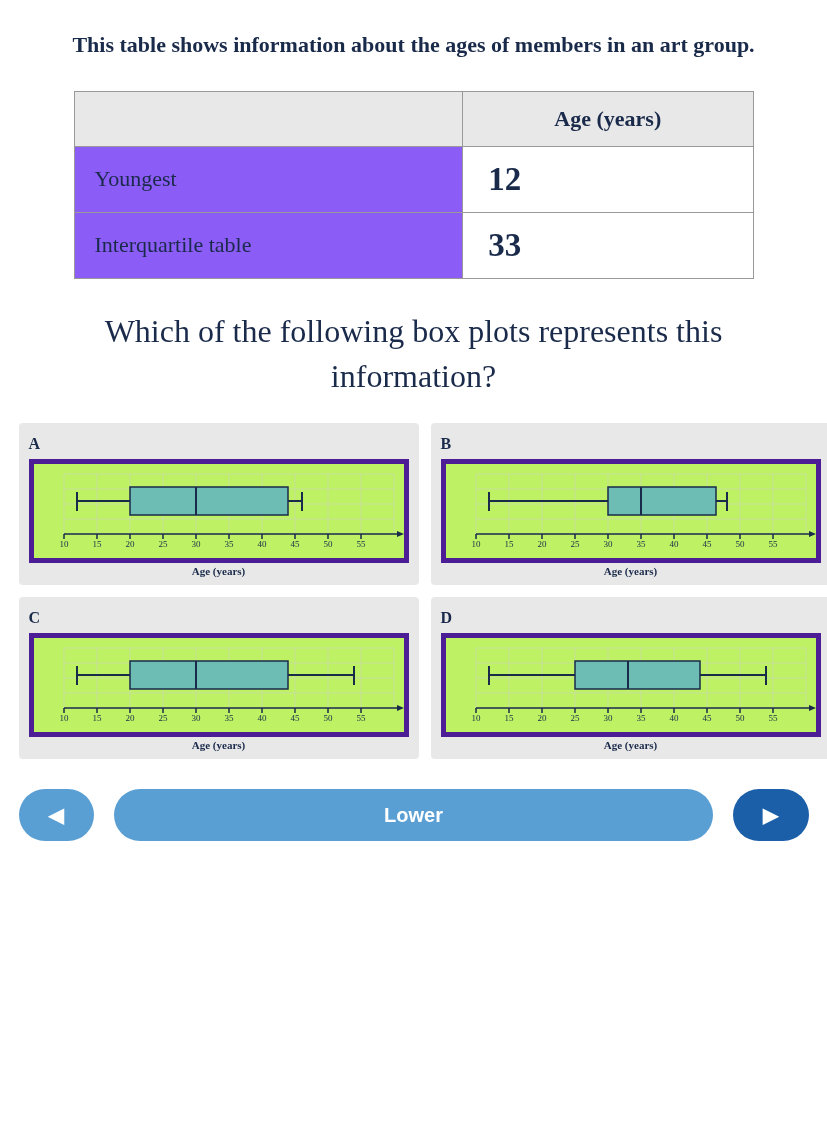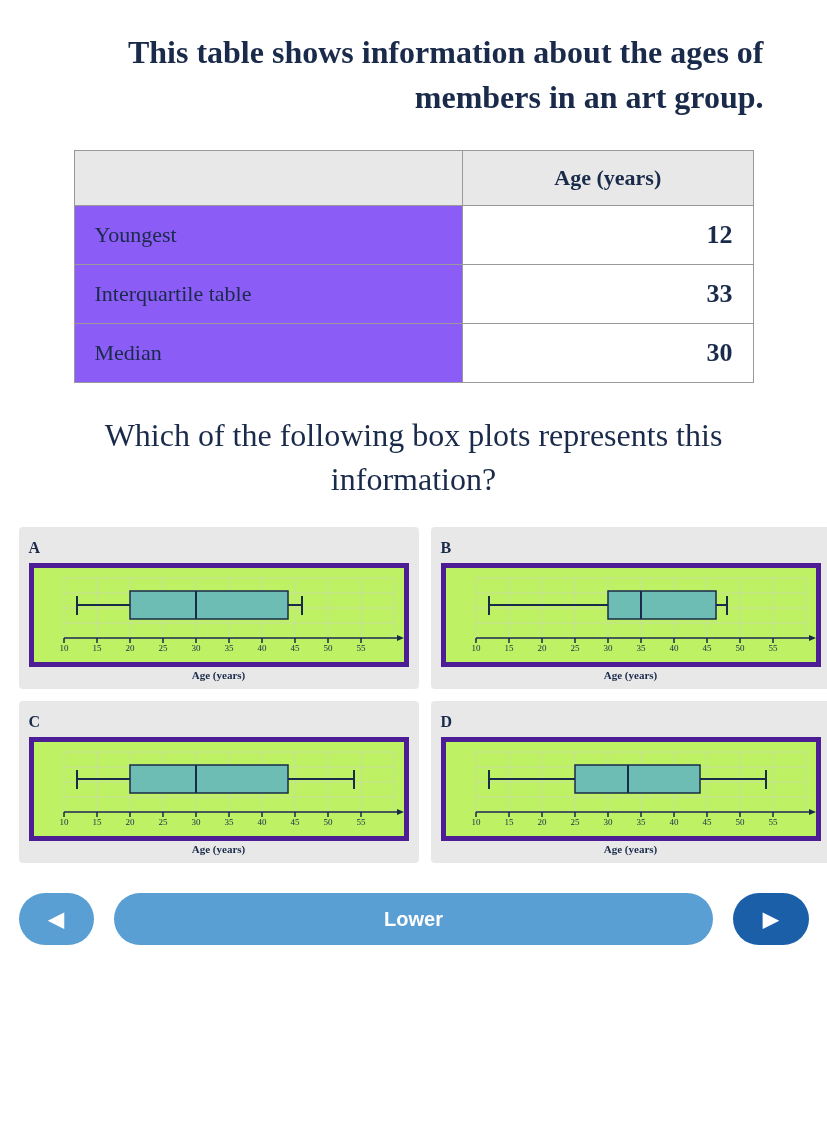--- a/index.html
+++ b/index.html
@@ -9,21 +9,21 @@
       width: 827px;
       min-height: 1148px;
       display: flex;
       flex-direction: column;
       align-items: center;
       padding: 30px 20px 20px;
       color: #1a2a4a;
     }
 
     .title {
-      font-size: 32px;
+      font-size: 22px;
       text-align: right;
       margin-bottom: 30px;
       line-height: 1.4;
       max-width: 700px;
     }
 
     .data-table {
       border-collapse: collapse;
       width: 680px;
       margin-bottom: 30px;
@@ -44,23 +44,23 @@
     .data-table thead th:first-child {
       background: #e8e8e8;
     }
 
     .data-table tbody td:first-child {
       background: #8b5cf6;
       font-weight: normal;
     }
 
     .data-table tbody td:last-child {
-      font-size: 26px;
+      font-size: 33px;
       font-weight: bold;
-      text-align: right;
+      text-align: left;
       padding-left: 25px;
     }
 
     .question {
       font-size: 32px;
       text-align: center;
       margin-bottom: 25px;
       max-width: 680px;
       line-height: 1.4;
     }
@@ -147,24 +147,20 @@
     </tr>
   </thead>
   <tbody id="table-body">
   <tr>
         <td>Youngest</td>
         <td>12</td>
       </tr>
       <tr>
         <td>Interquartile table</td>
         <td>33</td>
-      </tr>
-      <tr>
-        <td>Median</td>
-        <td>30</td>
       </tr>
     </tbody>
 </table>
 
 <p class="question">Which of the following box plots represents this information?</p>
 
 <div class="plots-grid">
 
   <div class="plot-container">
     <div class="plot-label">A</div>

